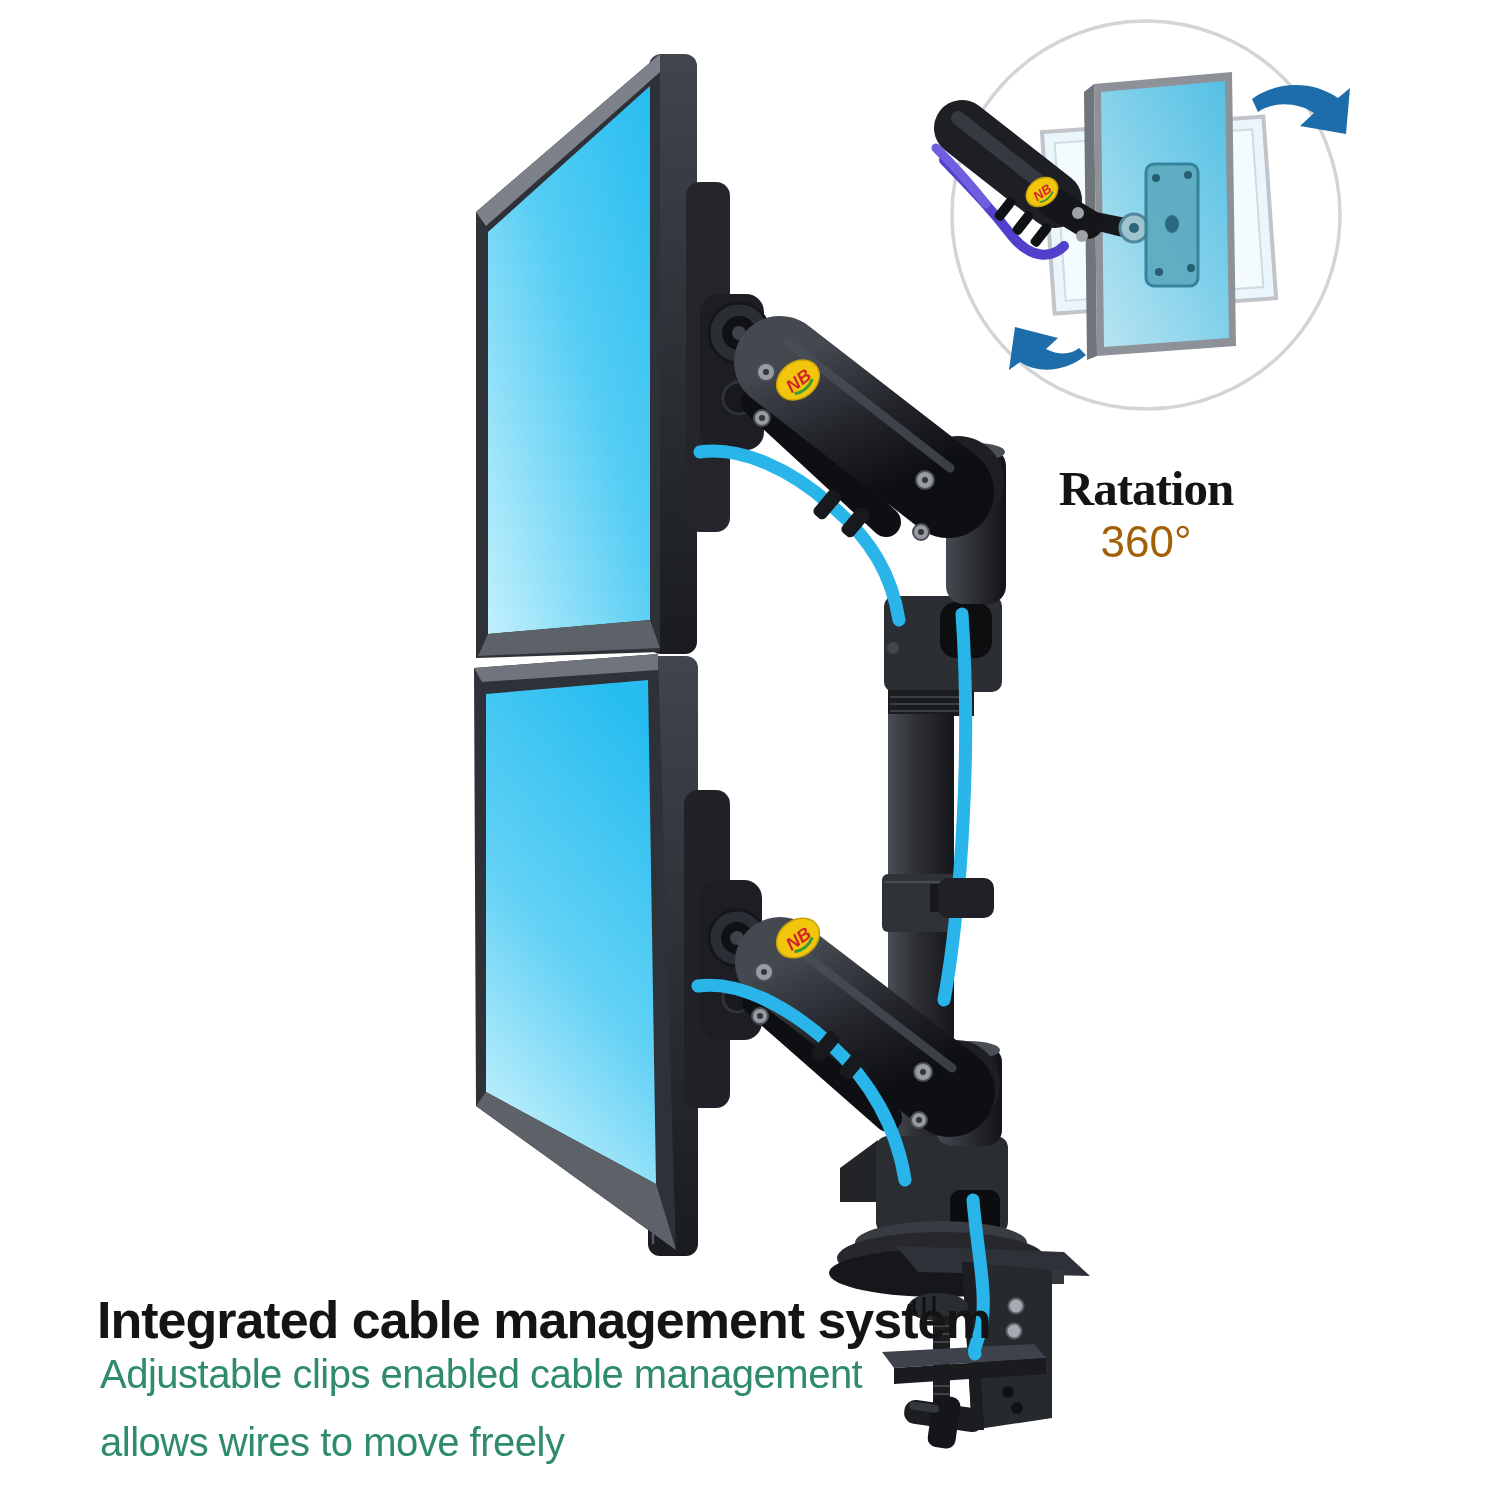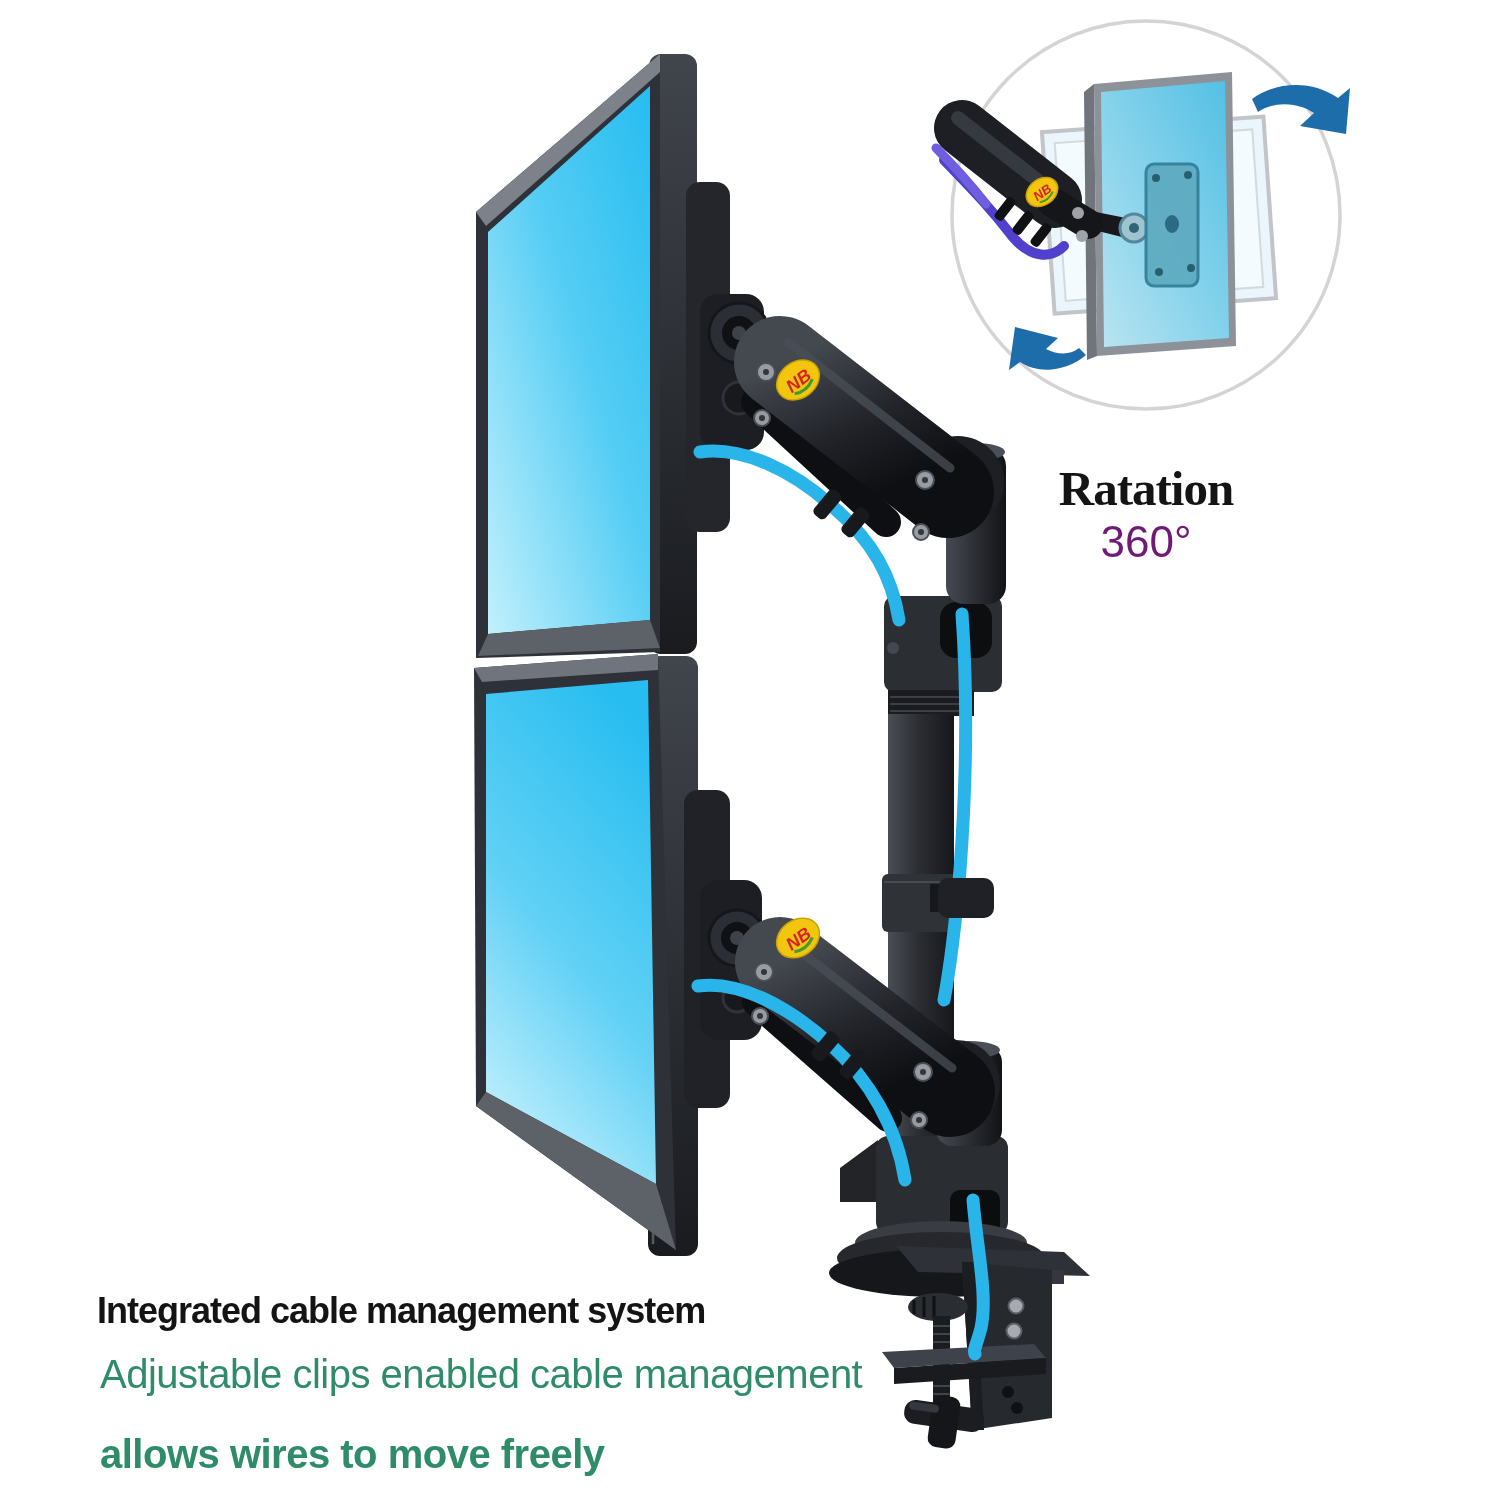--- a/index.html
+++ b/index.html
@@ -4,27 +4,27 @@
 <style>
   html,body{margin:0;padding:0;}
   body{width:1500px;height:1500px;background:#fff;overflow:hidden;
        font-family:"Liberation Sans", sans-serif;}
   .stage{position:relative;width:1500px;height:1500px;background:var(--background,#fff);}
   .stage svg{position:absolute;left:0;top:0;}
   .txt{position:absolute;white-space:nowrap;}
   .inset-title{left:1024px;top:460px;width:244px;text-align:center;
     font-size:49px;font-weight:bold;color:var(--text-black,#141414);letter-spacing:-1px;font-family:Liberation Serif, serif;}
   .inset-sub{left:1024px;top:517px;width:244px;text-align:center;
-    font-size:44px;font-weight:400;color:#701a75;}
-  .caption-title{left:97px;top:1290px;font-size:36px;font-weight:bold;
+    font-size:44px;font-weight:400;color:#a16207;}
+  .caption-title{left:97px;top:1290px;font-size:52px;font-weight:bold;
     color:var(--text-black,#141414);letter-spacing:-1px;}
   .caption-line1{left:100px;top:1352px;font-size:40px;font-weight:400;
     color:var(--caption-green,#2e8c69);letter-spacing:-0.5px;}
-  .caption-line2{left:100px;top:1420px;font-size:40px;font-weight:700;
-    color:var(--caption-green,#2e8c69);letter-spacing:-0.5px;margin-top:12px;}
+  .caption-line2{left:100px;top:1420px;font-size:40px;font-weight:400;
+    color:var(--caption-green,#2e8c69);letter-spacing:-0.5px;}
 </style>
 </head>
 <body>
 
 <div class="stage">
 
 <svg width="1500" height="1500" viewBox="0 0 1500 1500">
   <defs>
     <linearGradient id="screenGrad" x1="100%" y1="0%" x2="0%" y2="100%">
       <stop offset="0%" stop-color="#27bdf0"></stop>

